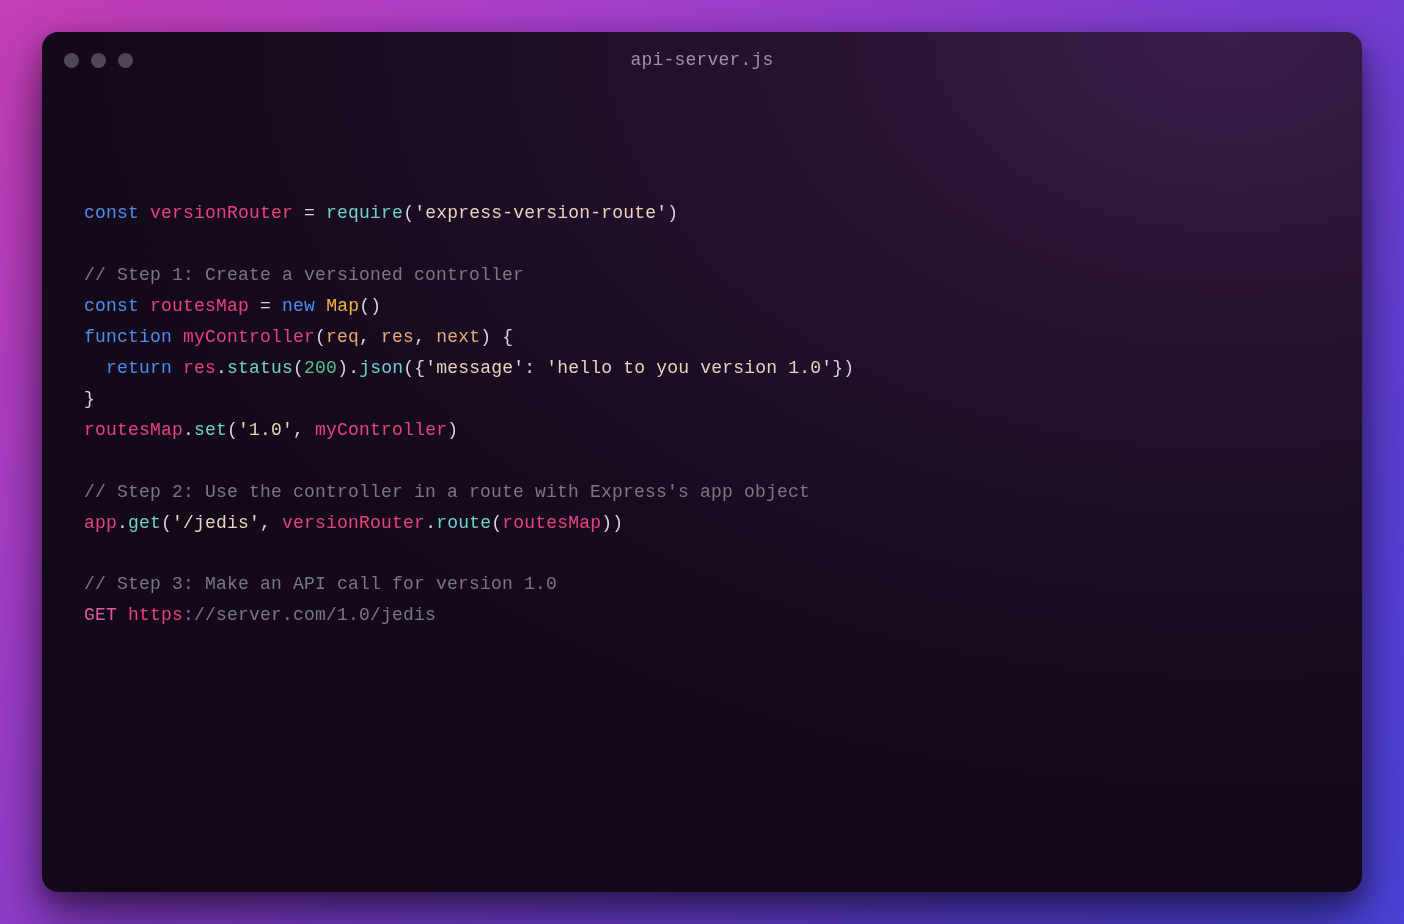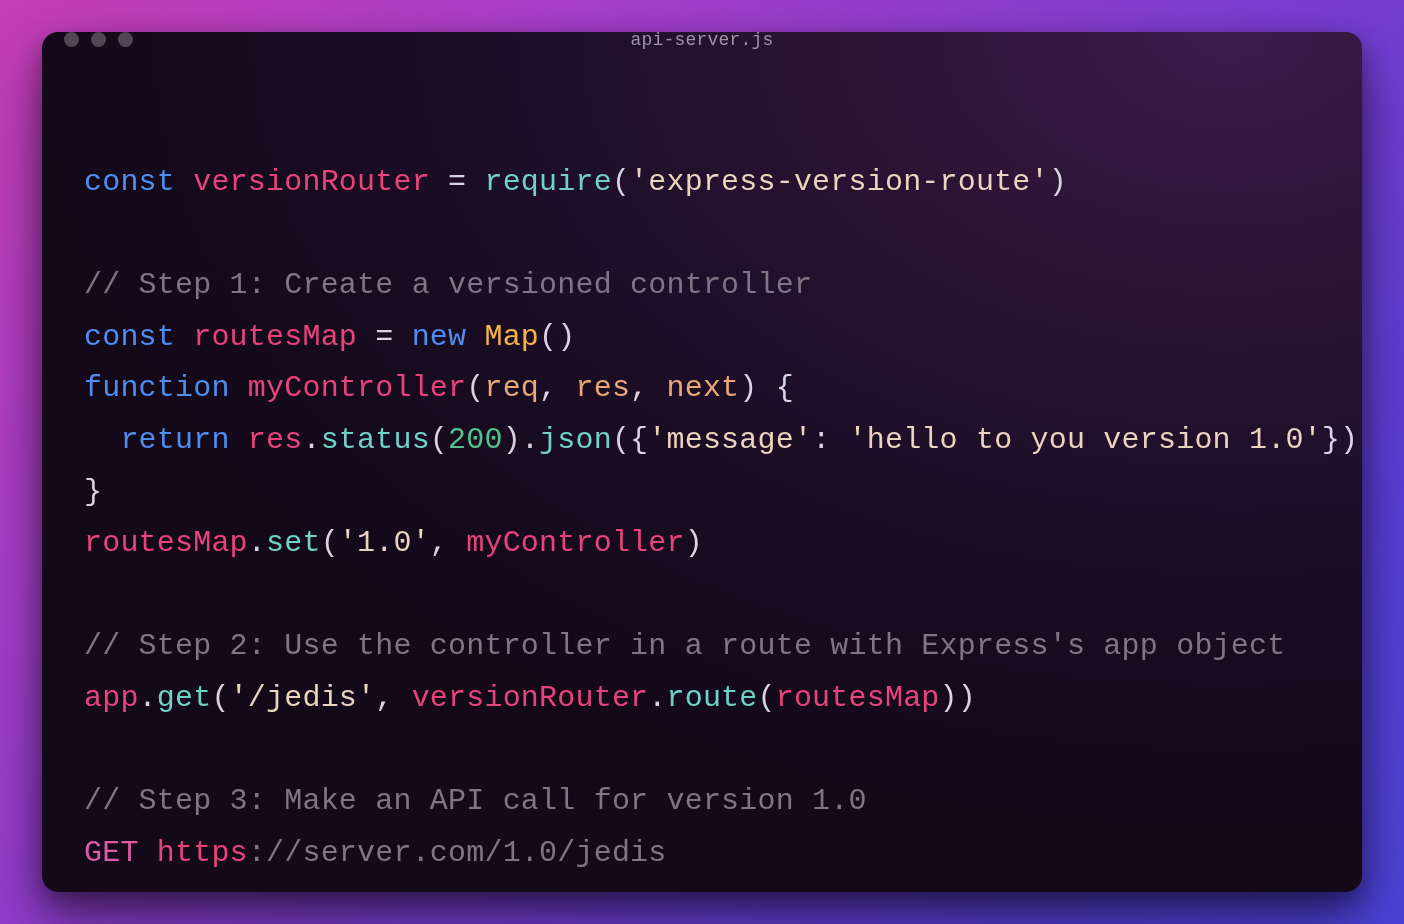--- a/index.html
+++ b/index.html
@@ -48,21 +48,21 @@
     font-size: 18px;
     letter-spacing: 0.2px;
     pointer-events: none;
   }
   .editor {
     flex: 1;
     padding: 110px 42px 42px 42px;
   }
   pre {
     font-family: inherit;
-    font-size: 30px;
+    font-size: 18px;
     line-height: 1.72;
     color: #e8e3ef;
     white-space: pre;
     letter-spacing: 0.2px;
   }
   .kw    { color: #4f8df0; }      
   .ident { color: #e8437b; }      
   .fn    { color: #6fd2c7; }      
   .str   { color: #ebd4bd; }      
   .cmt   { color: #7d7684; }      

